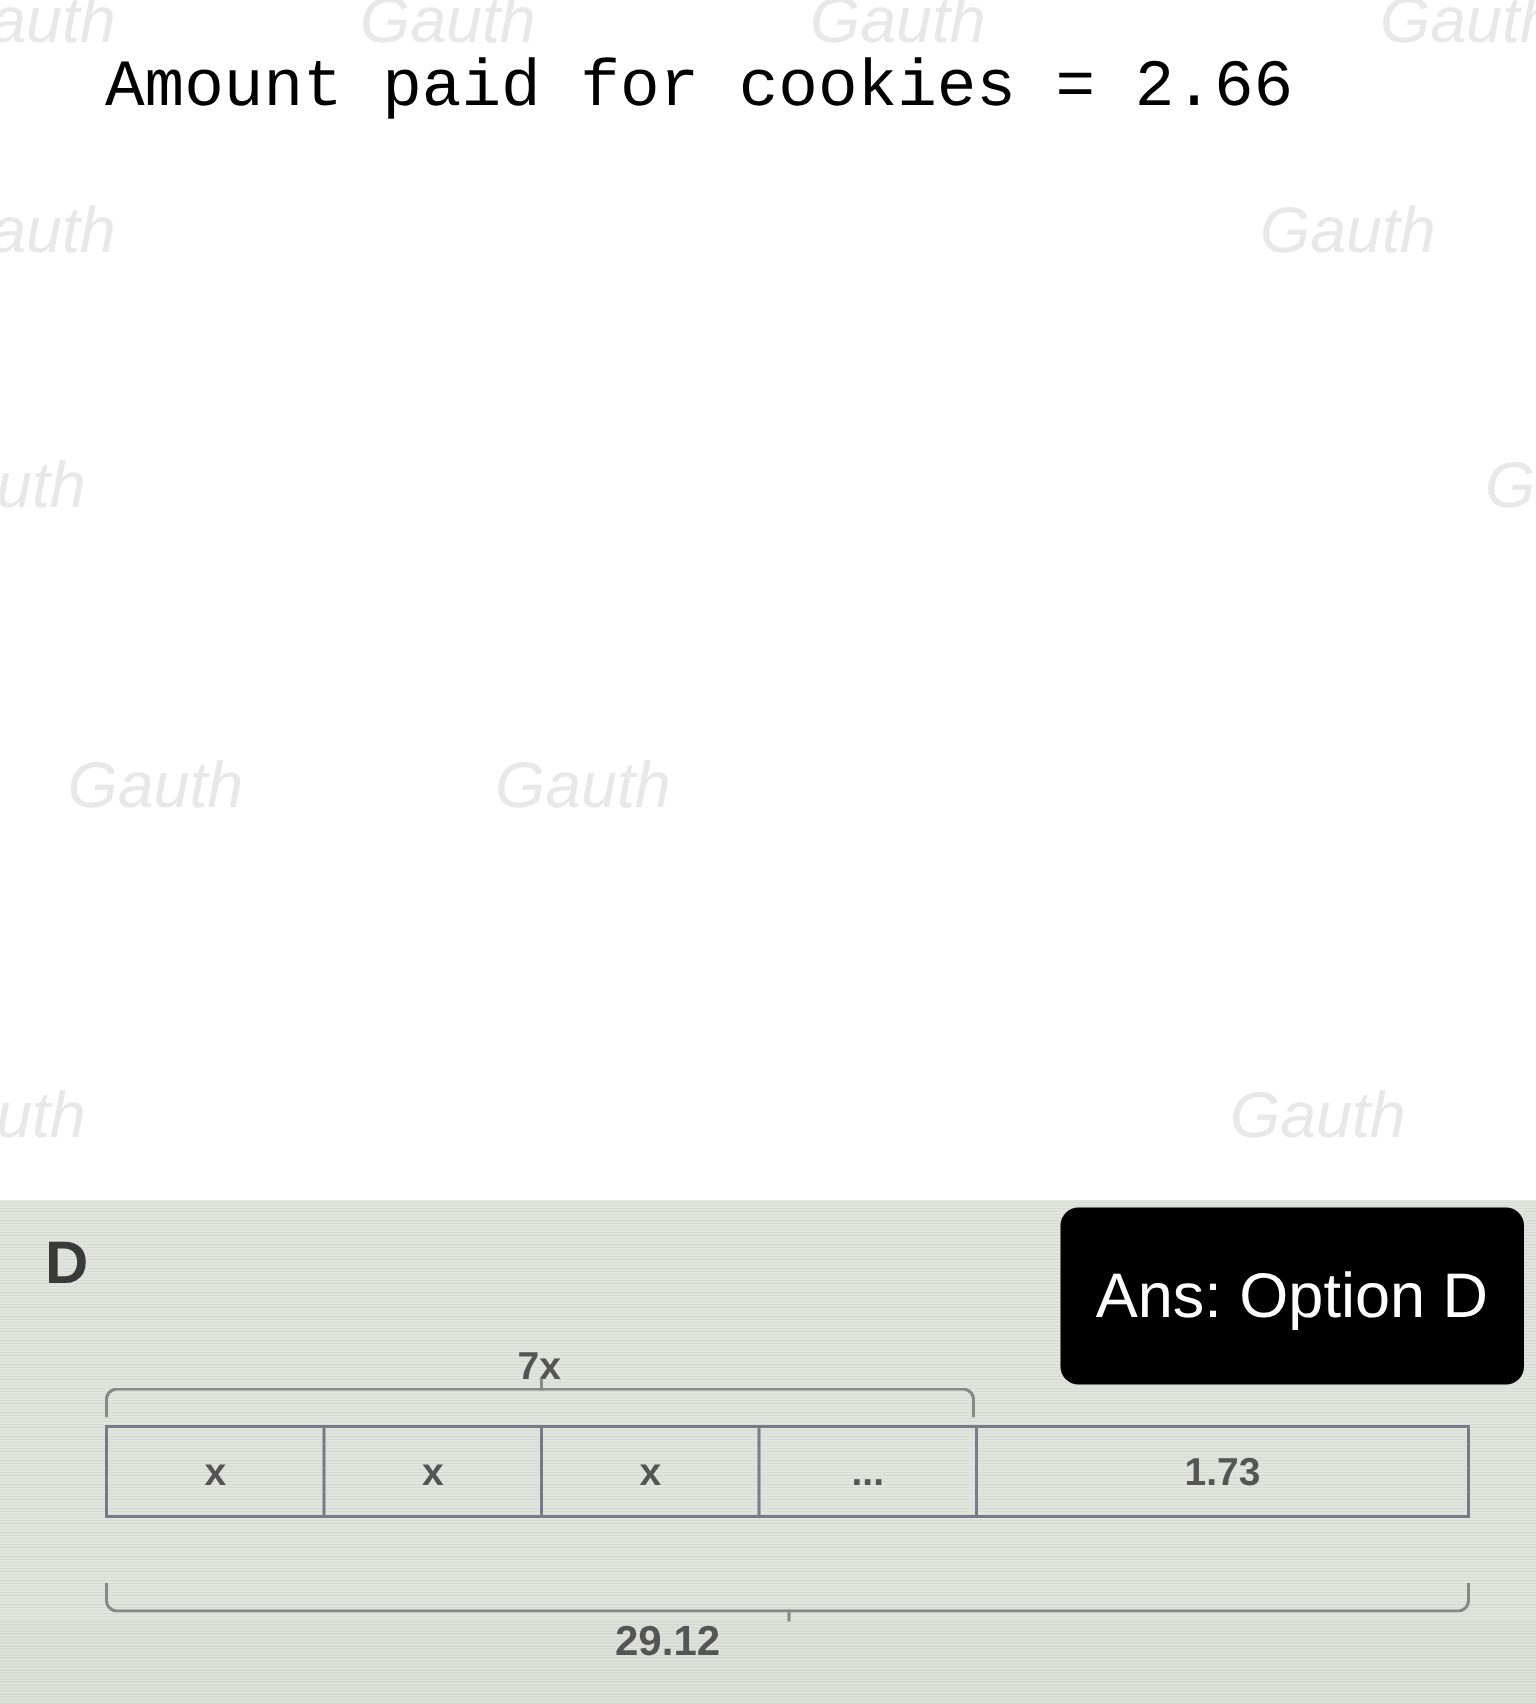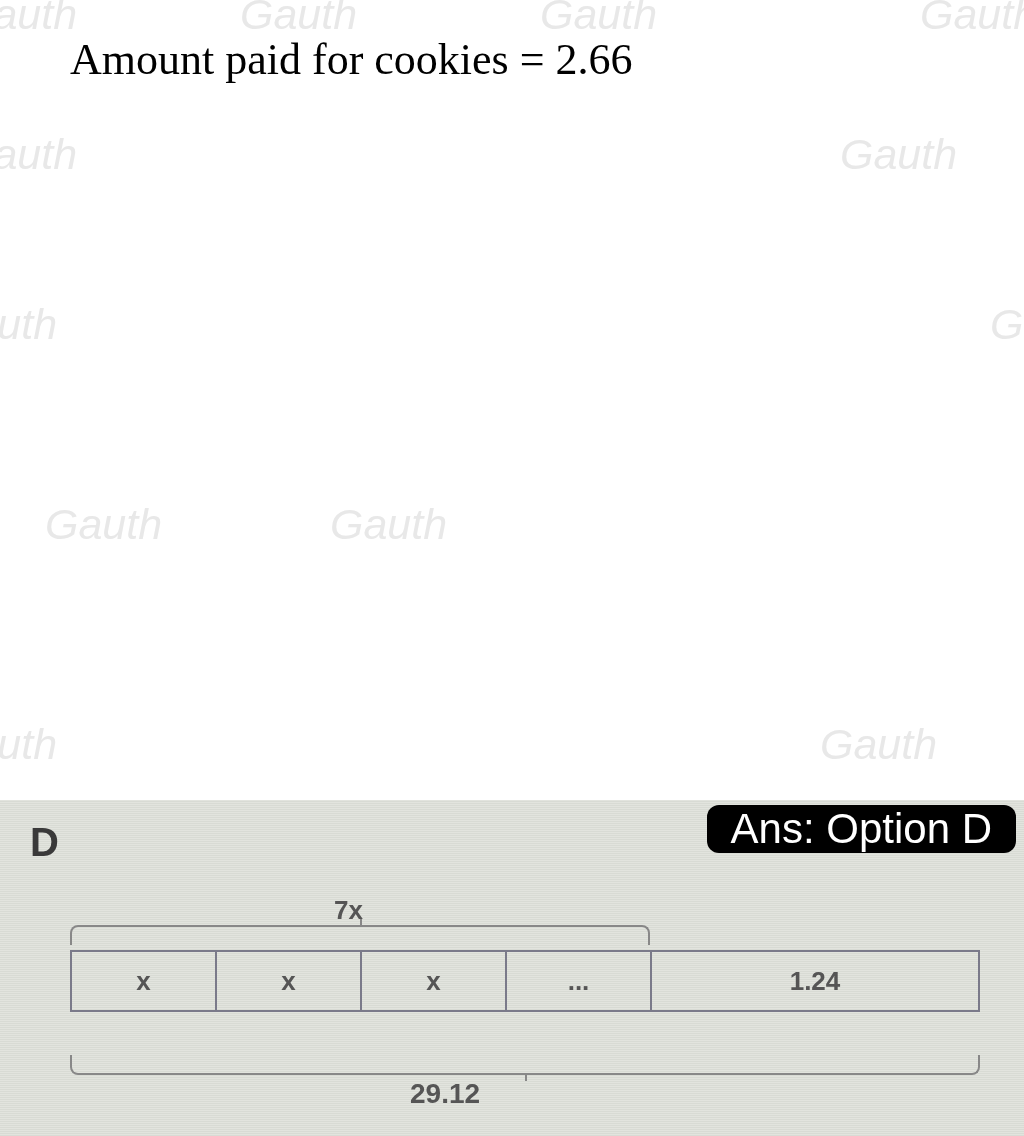--- a/index.html
+++ b/index.html
@@ -22,20 +22,21 @@
       font-family: Arial, sans-serif;
       font-weight: 500;
       font-style: italic;
       z-index: 0;
       user-select: none;
     }
     .content {
       position: relative;
       z-index: 1;
       padding: 30px 66px 0 70px;
+      font-family: Liberation Mono, monospace;
     }
     .text-line {
       font-size: 44px;
       color: #000;
       margin-bottom: 36px;
       line-height: 1.35;
     }
     .diagram-section {
       position: absolute;
       top: 800px;
@@ -61,34 +62,34 @@
       font-family: Arial, sans-serif;
     }
     .answer-badge {
       position: absolute;
       top: 5px;
       right: 8px;
       background: #000;
       color: #fff;
       font-size: 42px;
       font-family: Arial, sans-serif;
-      padding: 0 24px;
+      padding: 35px 24px;
       border-radius: 12px;
     }
     .tape-diagram {
       position: absolute;
       top: 150px;
       left: 70px;
       width: 910px;
       height: 150px;
     }
     .top-brace-label {
       position: absolute;
       top: -55px;
-      left: 264px;
+      left: 275px;
       font-size: 26px;
       color: #555;
       font-family: Arial, sans-serif;
       font-weight: bold;
     }
     .top-brace {
       position: absolute;
       top: -25px;
       left: 0;
       width: 580px;
@@ -185,19 +186,19 @@
 
   <div class="tape-diagram">
     <div class="top-brace-label">7x</div>
     <div class="top-brace"></div>
 
     <div class="bar">
       <div class="cell cell-x">x</div>
       <div class="cell cell-x">x</div>
       <div class="cell cell-x">x</div>
       <div class="cell cell-dots">...</div>
-      <div class="cell cell-last">1.24</div>
+      <div class="cell cell-last">1.73</div>
     </div>
 
     <div class="bottom-brace"></div>
     <div class="bottom-brace-label">29.12</div>
   </div>
 </div>
 
 </body></html>

